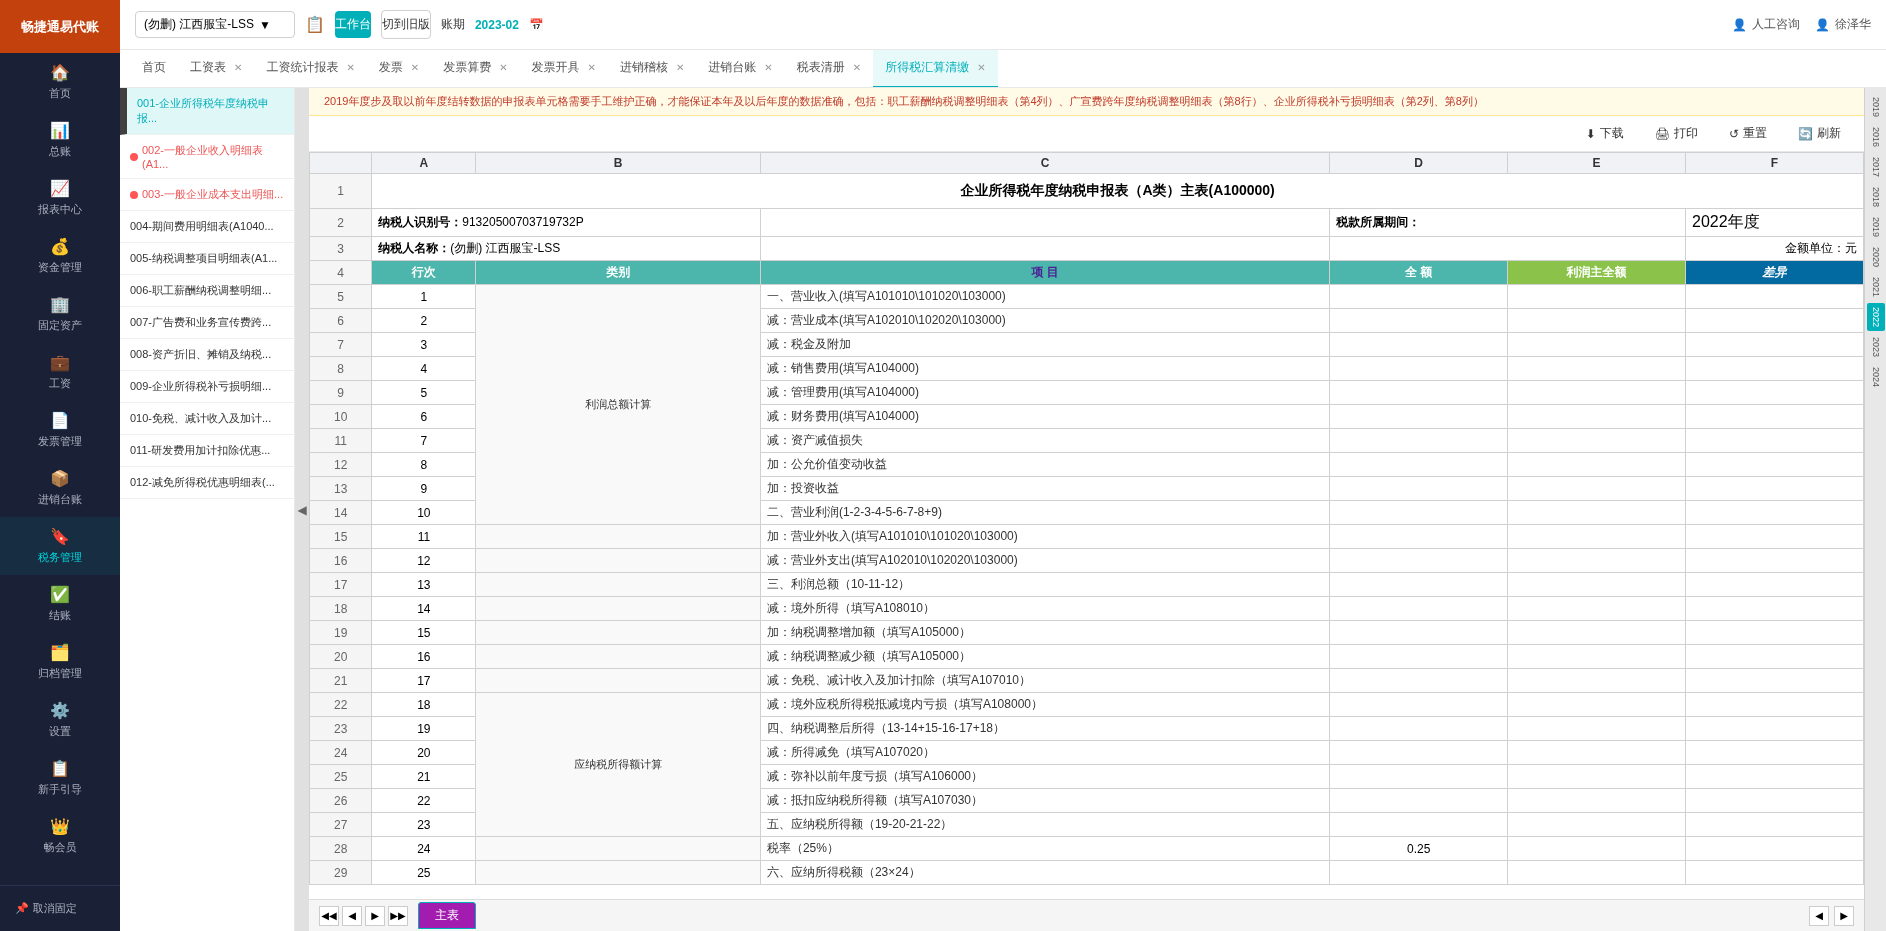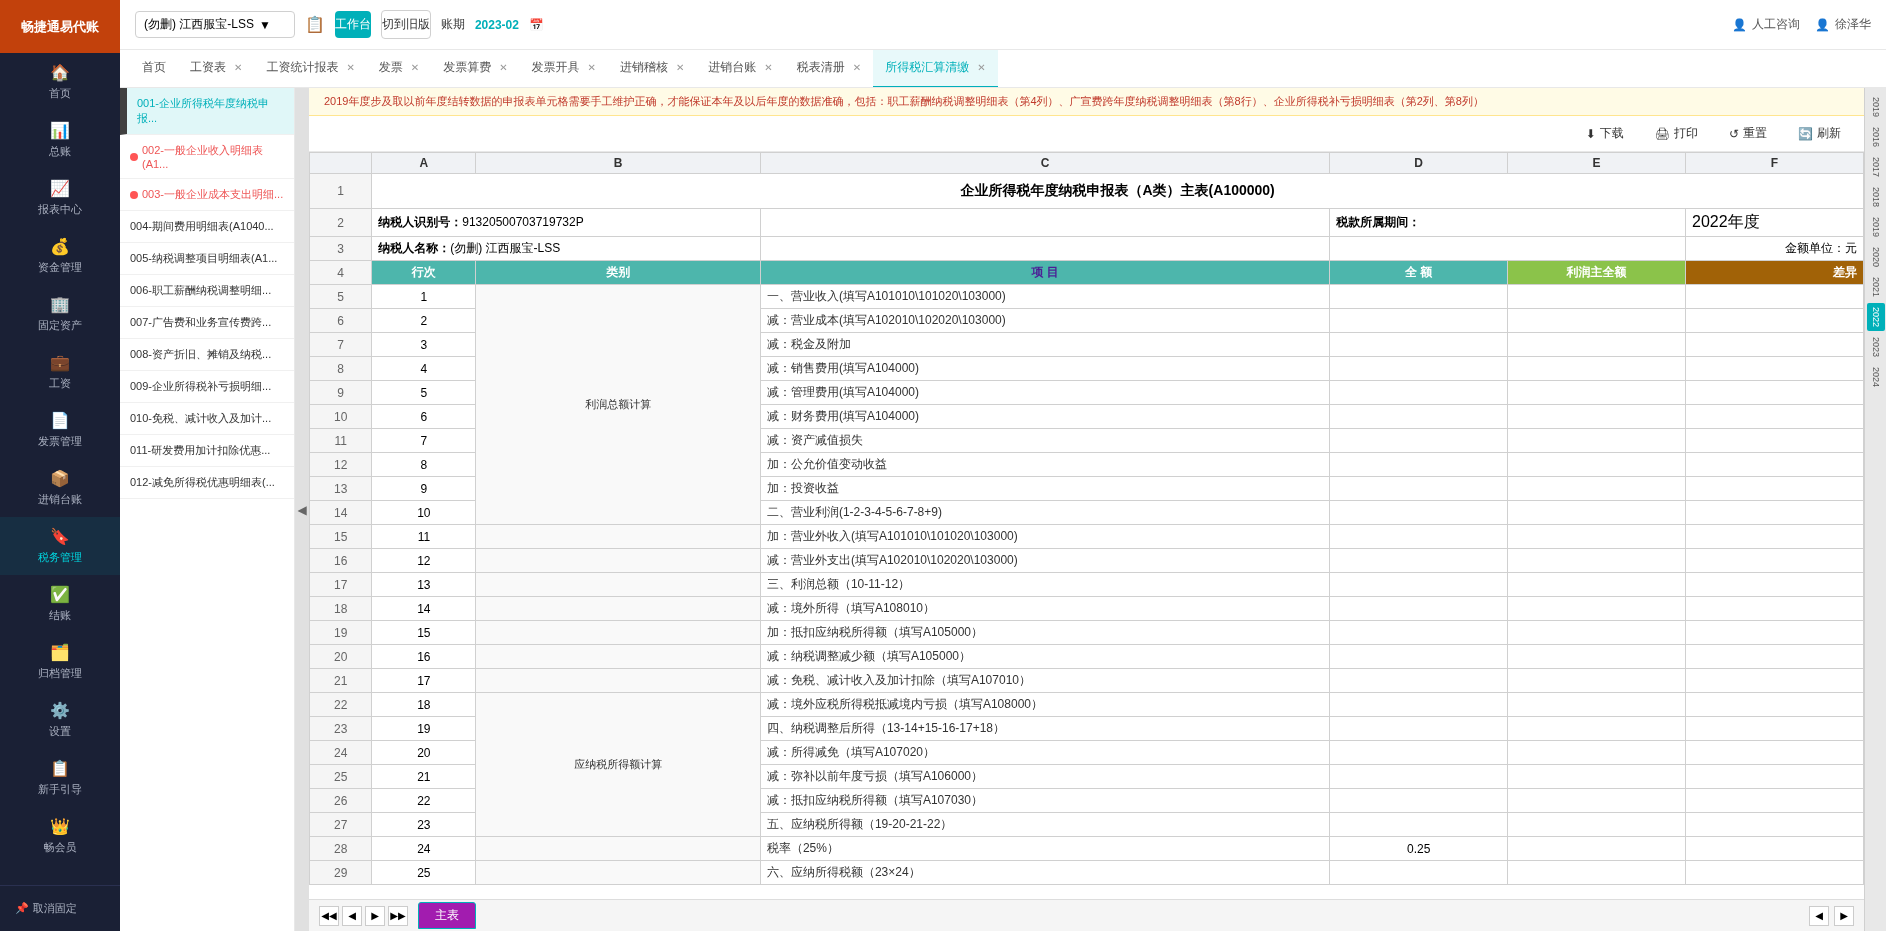--- a/index.html
+++ b/index.html
@@ -61,21 +61,21 @@
     .table-container { flex: 1; overflow: auto; background: #fff; position: relative; }
     .spreadsheet { border-collapse: collapse; font-size: 12px; width: 100%; }
     .spreadsheet th, .spreadsheet td { border: 1px solid #d0d0d0; padding: 3px 6px; white-space: nowrap; }
     .spreadsheet .row-num { background: #f5f5f5; text-align: center; color: #666; min-width: 35px; }
     .spreadsheet .col-header { background: #f0f2f5; text-align: center; font-weight: bold; color: #333; }
     .spreadsheet .cell-xuhao { background: #4db6ac; color: #fff; text-align: center; font-weight: bold; }
     .spreadsheet .cell-leibie { background: #4db6ac; color: #fff; text-align: center; font-weight: bold; }
     .spreadsheet .cell-xiangmu { background: #4db6ac; color: #4c1d95; text-align: center; font-weight: bold; }
     .spreadsheet .cell-quane { background: #4db6ac; color: #fff; text-align: center; font-weight: bold; }
     .spreadsheet .cell-lirun { background: #8bc34a; color: #fff; text-align: center; font-weight: bold; }
-    .spreadsheet .cell-chay { background: #a16207; color: #fff; text-align: right; font-weight: bold; }
+    .spreadsheet .cell-chay { background: #0369a1; color: #fff; text-align: center; font-weight: bold; font-style: italic; }
     .spreadsheet .cell-leibie-content { text-align: center; color: #333; background: #f9f9f9; }
     .spreadsheet .cell-num { text-align: center; }
     .spreadsheet .cell-content { color: #333; margin-left: 39px; }
     .spreadsheet .merged-leibie { vertical-align: middle; text-align: center; }
 
     
     .sheet-tabs { height: 32px; background: #f5f5f5; border-top: 1px solid #ddd; display: flex; align-items: center; padding: 0 10px; gap: 5px; }
     .sheet-tab { padding: 4px 16px; border: 1px solid #ddd; background: #fff; cursor: pointer; font-size: 12px; border-radius: 3px 3px 0 0; }
     .sheet-tab.active { background: #a21caf; color: #fff; border-color: #00b0b9; }
     .sheet-nav { display: flex; gap: 3px; margin-right: 5px; }
@@ -467,21 +467,21 @@
     <td class="cell-leibie-content"></td>
     <td class="cell-content">减：境外所得（填写A108010）</td>
     <td class="cell-num"></td>
     <td class="cell-num"></td>
     <td class="cell-num"></td>
   </tr>
                 <tr>
     <td class="row-num">19</td>
     <td class="cell-num">15</td>
     <td class="cell-leibie-content"></td>
-    <td class="cell-content">加：抵扣应纳税所得额（填写A105000）</td>
+    <td class="cell-content">加：纳税调整增加额（填写A105000）</td>
     <td class="cell-num"></td>
     <td class="cell-num"></td>
     <td class="cell-num"></td>
   </tr>
                 <tr>
     <td class="row-num">20</td>
     <td class="cell-num">16</td>
     <td class="cell-leibie-content"></td>
     <td class="cell-content">减：纳税调整减少额（填写A105000）</td>
     <td class="cell-num"></td>

